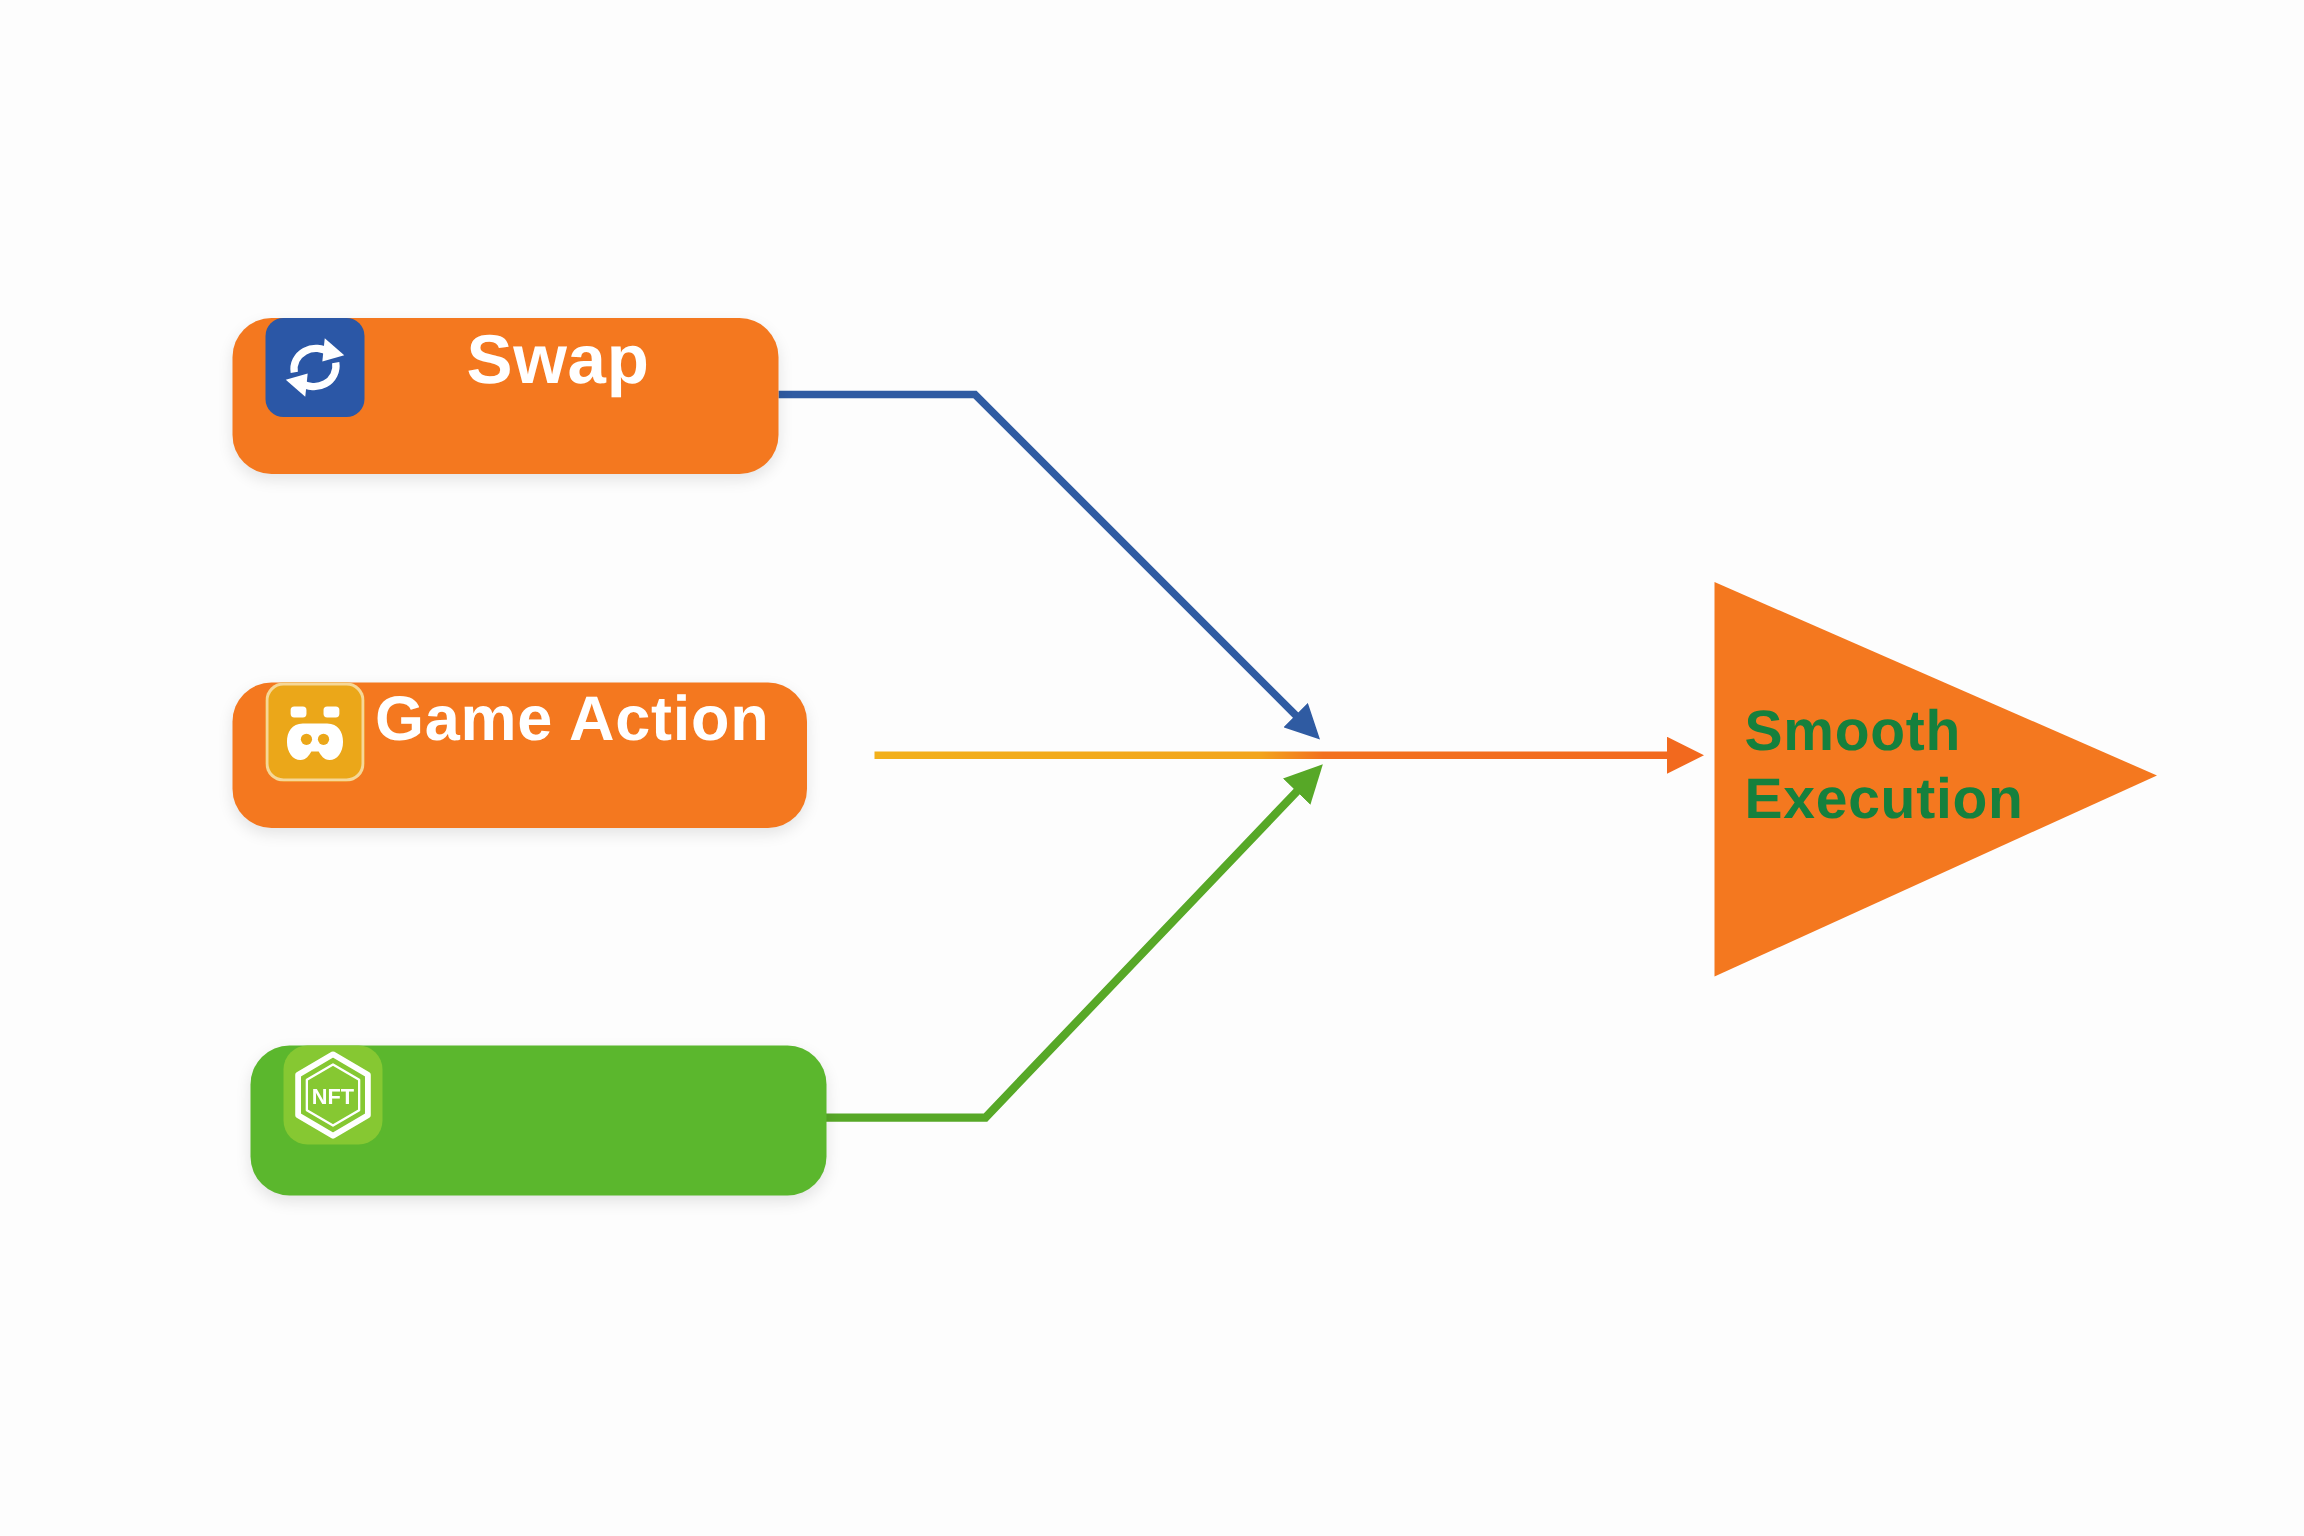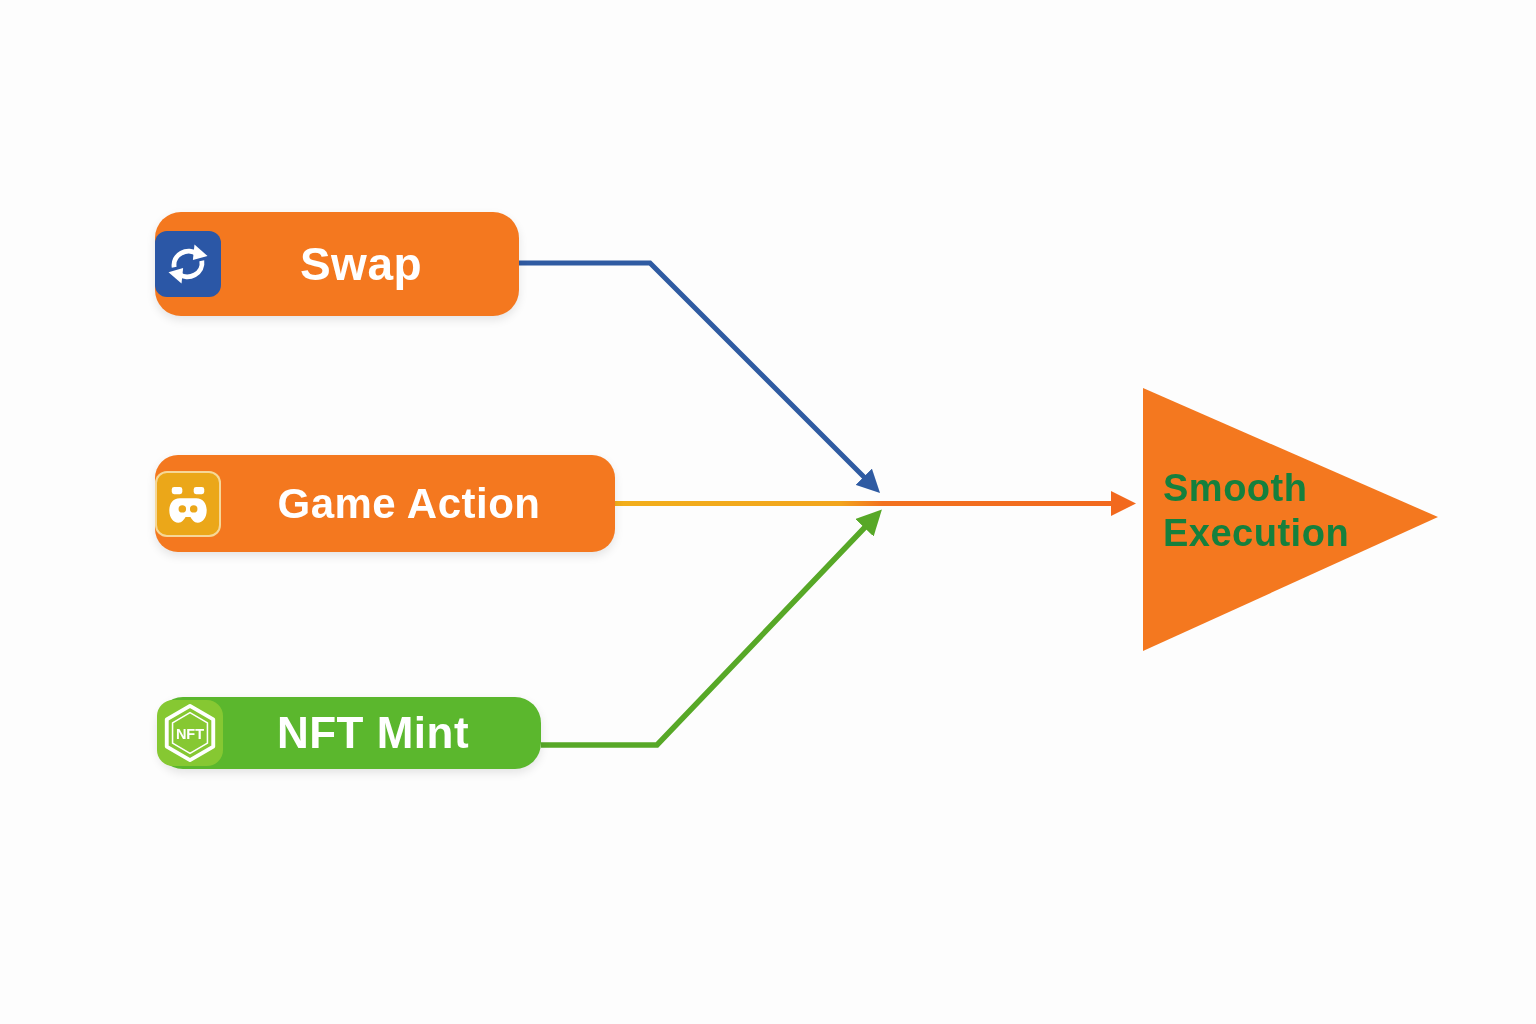--- a/index.html
+++ b/index.html
@@ -15,30 +15,31 @@
     overflow:hidden;
   }
   .connector-layer{
     position:absolute;
     left:0;top:0;
     width:1536px;height:1024px;
   }
   .node{
     position:absolute;
     display:flex;
-    align-items:center;
+    align-items:flex-start;
     border-radius:26px;
     box-shadow:0 4px 10px rgba(0,0,0,0.10);
+    padding-left:22px;
     box-sizing:border-box;
   }
   .node-orange{background:#f4781f;}
   .node-green{background:#5bb72d;}
   .node-swap{left:155px;top:212px;width:364px;height:104px;}
-  .node-game{left:155px;top:455px;width:460px;height:97px;border-radius:23px;}
-  .node-nft{left:157px;top:697px;width:384px;height:72px;}
+  .node-game{left:155px;top:455px;width:383px;height:97px;}
+  .node-nft{left:167px;top:697px;width:384px;height:100px;}
   .node-label{
     flex:1;
     text-align:center;
     color:#ffffff;
     font-weight:700;
     padding-right:18px;
     letter-spacing:0.5px;
   }
   .node-swap .node-label{font-size:46px;}
   .node-game .node-label{font-size:42px;}
@@ -127,18 +128,17 @@
   </div>
 
   <div class="node node-green node-nft">
     <div class="icon-tile icon-nft-bg">
       <svg width="62" height="62" viewBox="0 0 64 64">
         <polygon points="32,4 56,18 56,46 32,60 8,46 8,18" fill="none" stroke="#ffffff" stroke-width="4" stroke-linejoin="round"></polygon>
         <polygon points="32,11 50,21.5 50,42.5 32,53 14,42.5 14,21.5" fill="none" stroke="#ffffff" stroke-width="1.6" stroke-linejoin="round"></polygon>
         <text x="32" y="38" text-anchor="middle" fill="#ffffff" font-family="Liberation Sans, sans-serif" font-size="15" font-weight="bold">NFT</text>
       </svg>
     </div>
-    <div class="node-label">NFT Mint</div>
   </div>
 
   <div class="target-label">Smooth Execution</div>
 
 </div>
 
 </body></html>

